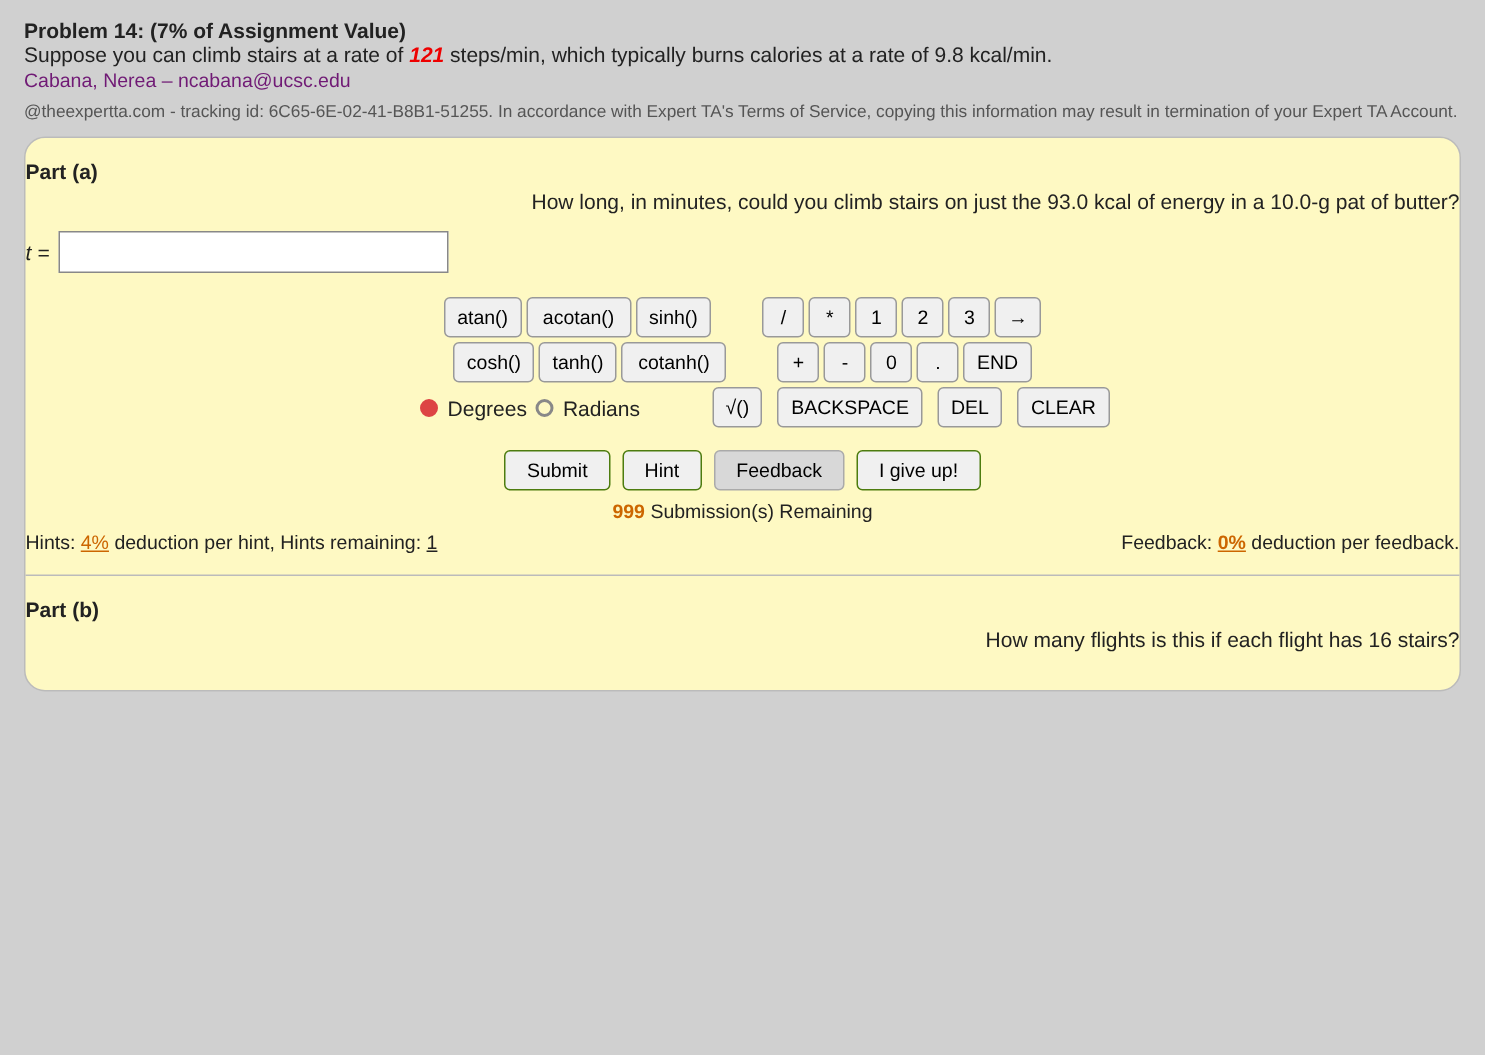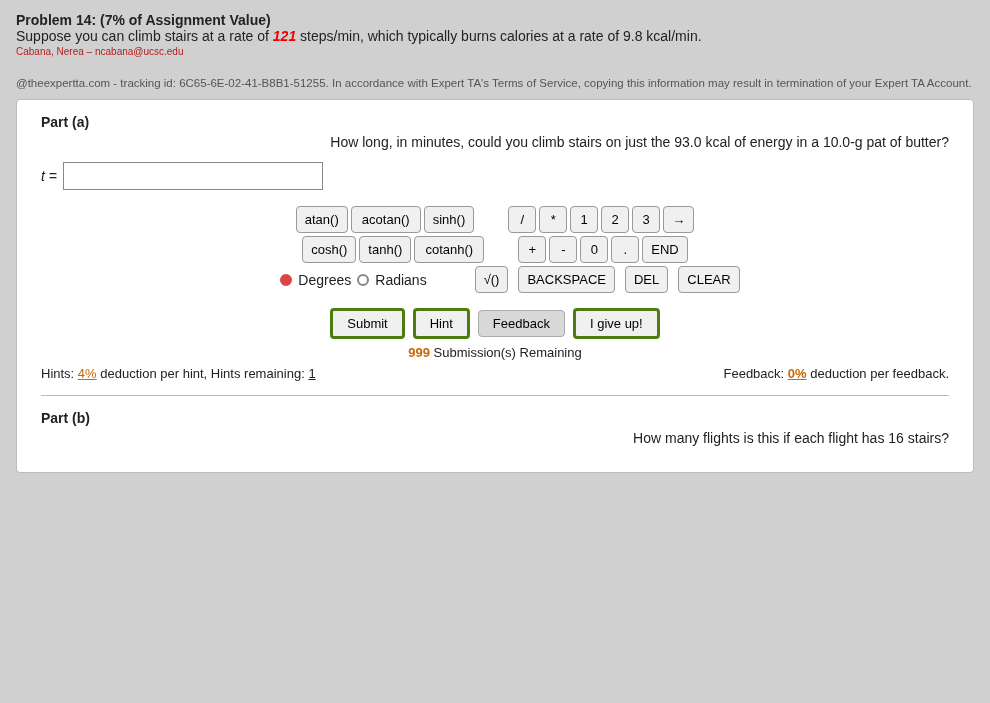--- a/index.html
+++ b/index.html
@@ -21,35 +21,35 @@
     }
     .problem-title {
       font-weight: bold;
       font-size: 14px;
     }
     .problem-desc {
       font-size: 14px;
       margin-bottom: 2px;
     }
     .author-line {
-      font-size: 10px;
-      color: #b91c1c;
-      margin-bottom: 18px;
+      font-size: 13px;
+      color: #701a75;
+      margin-bottom: 6px;
     }
     .tracking-line {
       font-size: 11.5px;
       color: #555;
       margin-bottom: 8px;
       line-height: 1.4;
     }
     .main-card {
-      background: #ffffff;
+      background: #fef9c3;
       border: 1px solid #bbb;
-      border-radius: 4px;
-      padding: 14px 24px;
+      border-radius: 14px;
+      padding: 14px 0;
     }
     .part-label {
       font-weight: bold;
       font-size: 14px;
       margin-bottom: 4px;
     }
     .part-question {
       font-size: 14px;
       margin-bottom: 12px;
       text-align: right;
@@ -111,21 +111,21 @@
     }
     .action-row {
       display: flex;
       align-items: center;
       gap: 8px;
       margin-bottom: 6px;
       justify-content: center;
     }
     .action-btn {
       background: #f0f0f0;
-      border: 3px solid #4d7c0f;
+      border: 1px solid #4d7c0f;
       border-radius: 4px;
       padding: 5px 14px;
       font-size: 13px;
       cursor: pointer;
     }
     .feedback-btn {
       background: #d8d8d8;
       border: 1px solid #aaa;
     }
     .submissions-line {

